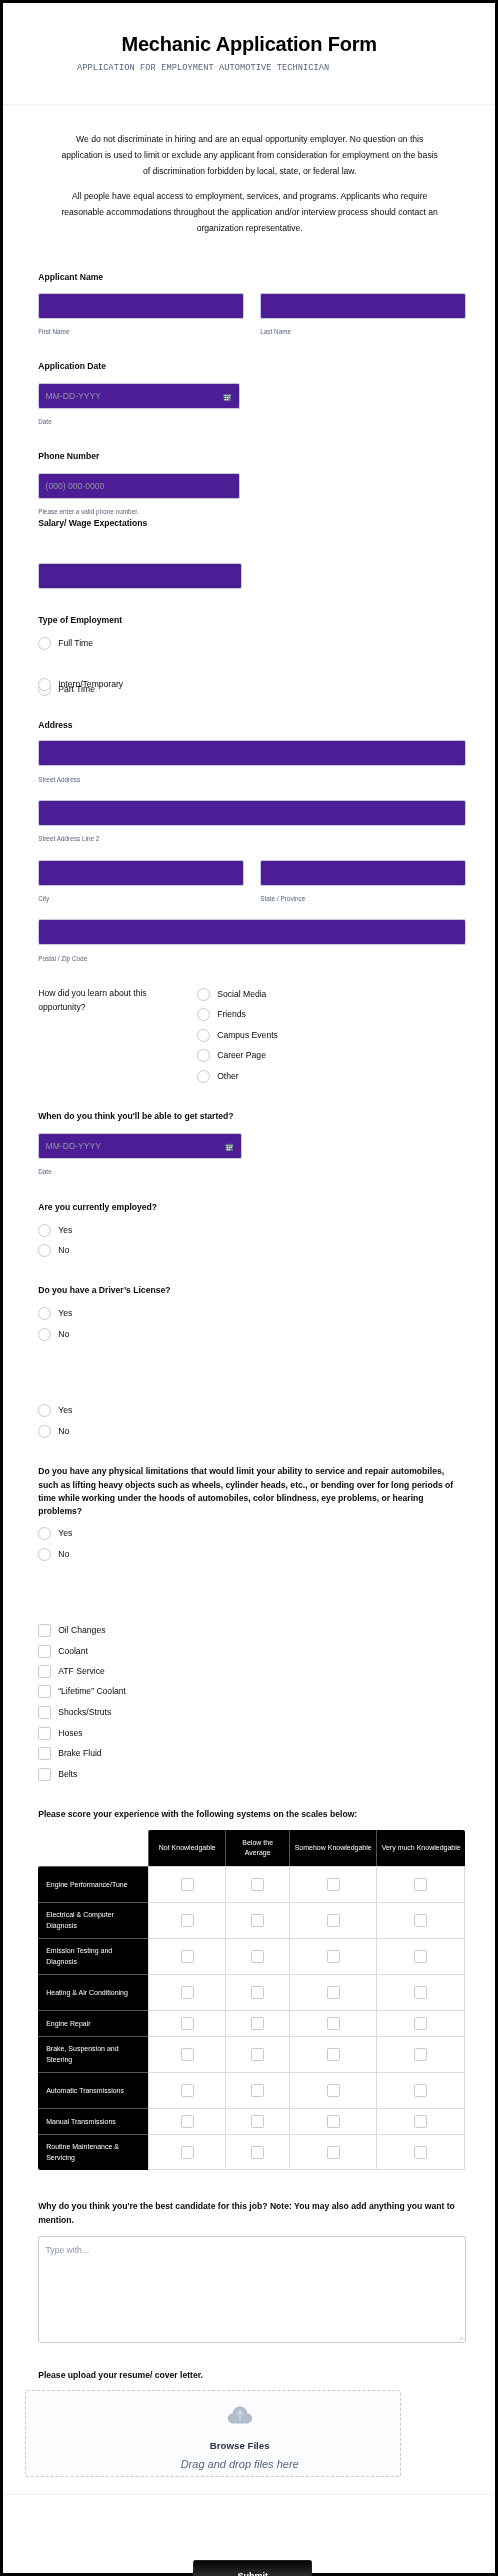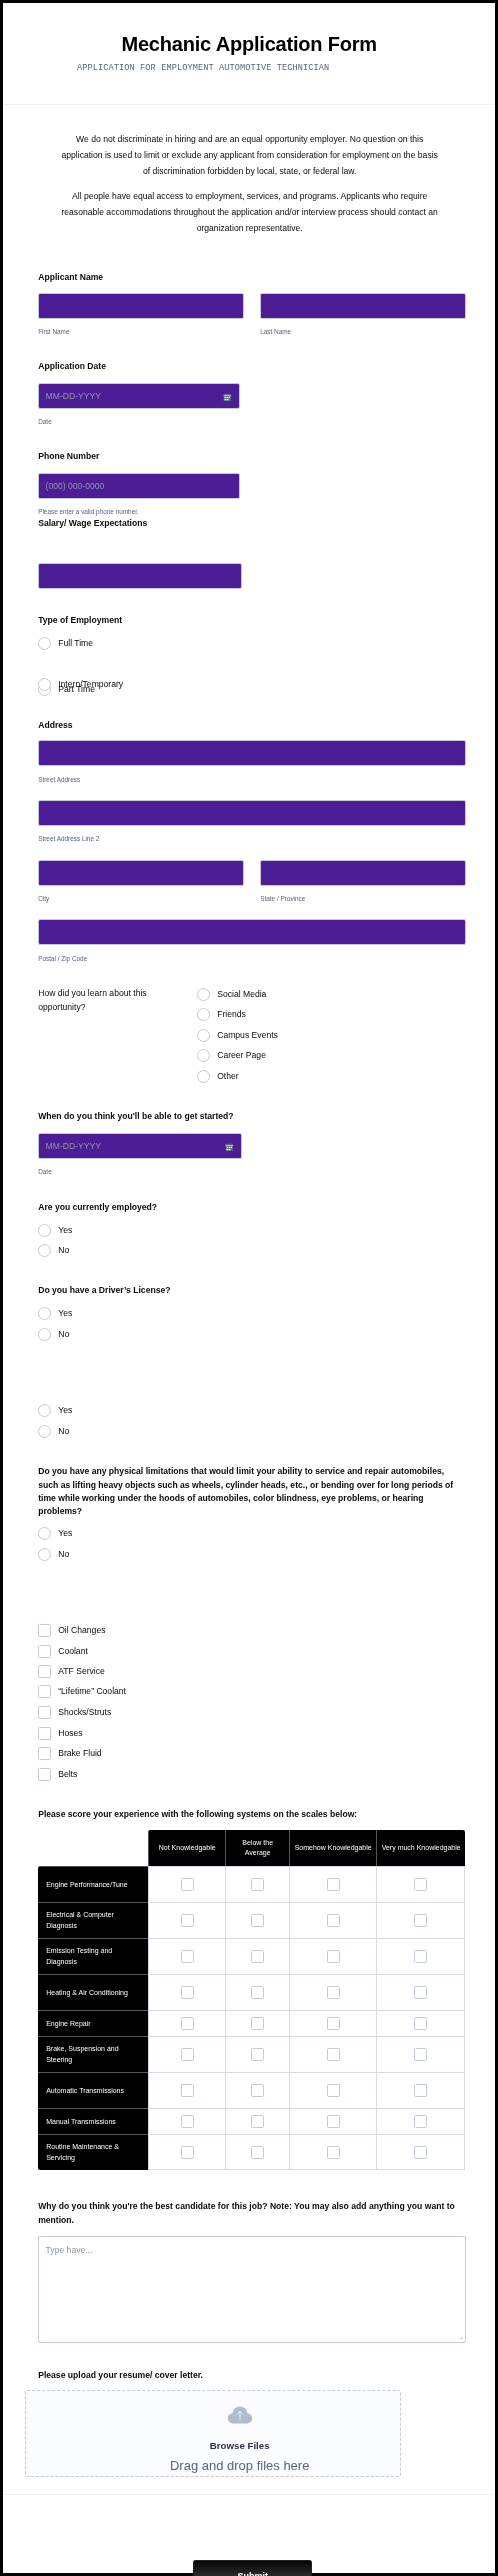--- a/index.html
+++ b/index.html
@@ -30,21 +30,21 @@
   table.matrix tbody th { background: #000; color: #fff; font-weight: 400; text-align: left; padding: 0 8px; line-height: 10.2px; border-top: 0.5px solid #555; width: 110px; }
   table.matrix tbody td { border-top: 0.5px solid #d6dbe5; border-left: 0.5px solid #d6dbe5; text-align: center; background: #fff; }
   table.matrix tbody td:last-child { border-right: 0.5px solid #d6dbe5; }
   table.matrix tbody tr:last-child td { border-bottom: 0.5px solid #d6dbe5; }
   table.matrix tbody tr:first-child th { border-top-left-radius: 2.1px; }
   table.matrix tbody tr:last-child th { border-bottom-left-radius: 2.1px; }
   .mcheck { display: inline-block; width: 13px; height: 13px; border: 0.5px solid #c3cad8; border-radius: 1.6px; background: #fff; vertical-align: middle; }
   .textarea { border: 0.5px solid #c3cad8; border-radius: 2.1px; background: #fff; }
   .upload { border: 0.5px dashed #c3cad8; border-radius: 2.1px; background: #fbfcfe; text-align: center; }
   .browse { font-size: 9.7px; font-weight: 700; color: #2c3345; }
-  .drag { font-size: 13px; color: #57647e; }
+  .drag { font-size: 11px; color: #57647e; font-style: italic; }
   .submit { left: 190px; top: 2511px; width: 119px; height: 32px; border-radius: 2.1px; border: 0.5px solid #222; background: linear-gradient(180deg, #050505 0%, #2a2a2a 50%, #5a5a5a 100%); color: #fff; font-size: 9px; font-weight: 700; display: flex; align-items: center; justify-content: center; cursor: pointer; margin-top: 46px; }
 </style>
 </head>
 <body>
 
 <div class="frame">
 
   <div class="abs title">Mechanic Application Form</div>
   <div class="abs subtitle">APPLICATION FOR EMPLOYMENT AUTOMOTIVE TECHNICIAN</div>
   <div class="abs divider" style="top:101px"></div>
@@ -294,21 +294,21 @@
           <td><span class="mcheck"></span></td>
           <td><span class="mcheck"></span></td>
           <td><span class="mcheck"></span></td>
           <td><span class="mcheck"></span></td>
         </tr>
     </tbody>
   </table>
 
   <div class="abs q-label reg" style="top:2197px; width:424px">Why do you think you're the best candidate for this job? Note: You may also add anything you want to mention.</div>
   <div class="abs textarea" style="left:35px; top:2233px; width:428px; height:107px">
-    <span class="ph" style="top:7.5px">Type have...</span>
+    <span class="ph" style="top:7.5px">Type with...</span>
     <svg class="abs" style="right:2.1px; bottom:2.1px" width="4.3" height="4.3" viewBox="0 0 8 8">
         <line x1="1" y1="7" x2="7" y2="1" stroke="#9aa3b3"></line>
         <line x1="4" y1="7" x2="7" y2="4" stroke="#9aa3b3"></line>
       </svg>
   </div>
 
   <div class="abs q-label reg" style="top:2366px">Please upload your resume/ cover letter.</div>
   <div class="abs upload" style="left:22px; top:2387px; width:376px; height:87px">
     <svg style="position:absolute; left:201px; top:15px" width="26" height="18" viewBox="0 0 48 34">
       <path d="M12 33 C5 33 1 28 1 23 C1 18 5 14 10 14 C11 6 17 1 24 1 C31 1 37 6 38 14 C43 14 47 18 47 23 C47 28 43 33 36 33 Z" fill="#b1bccc"></path>

